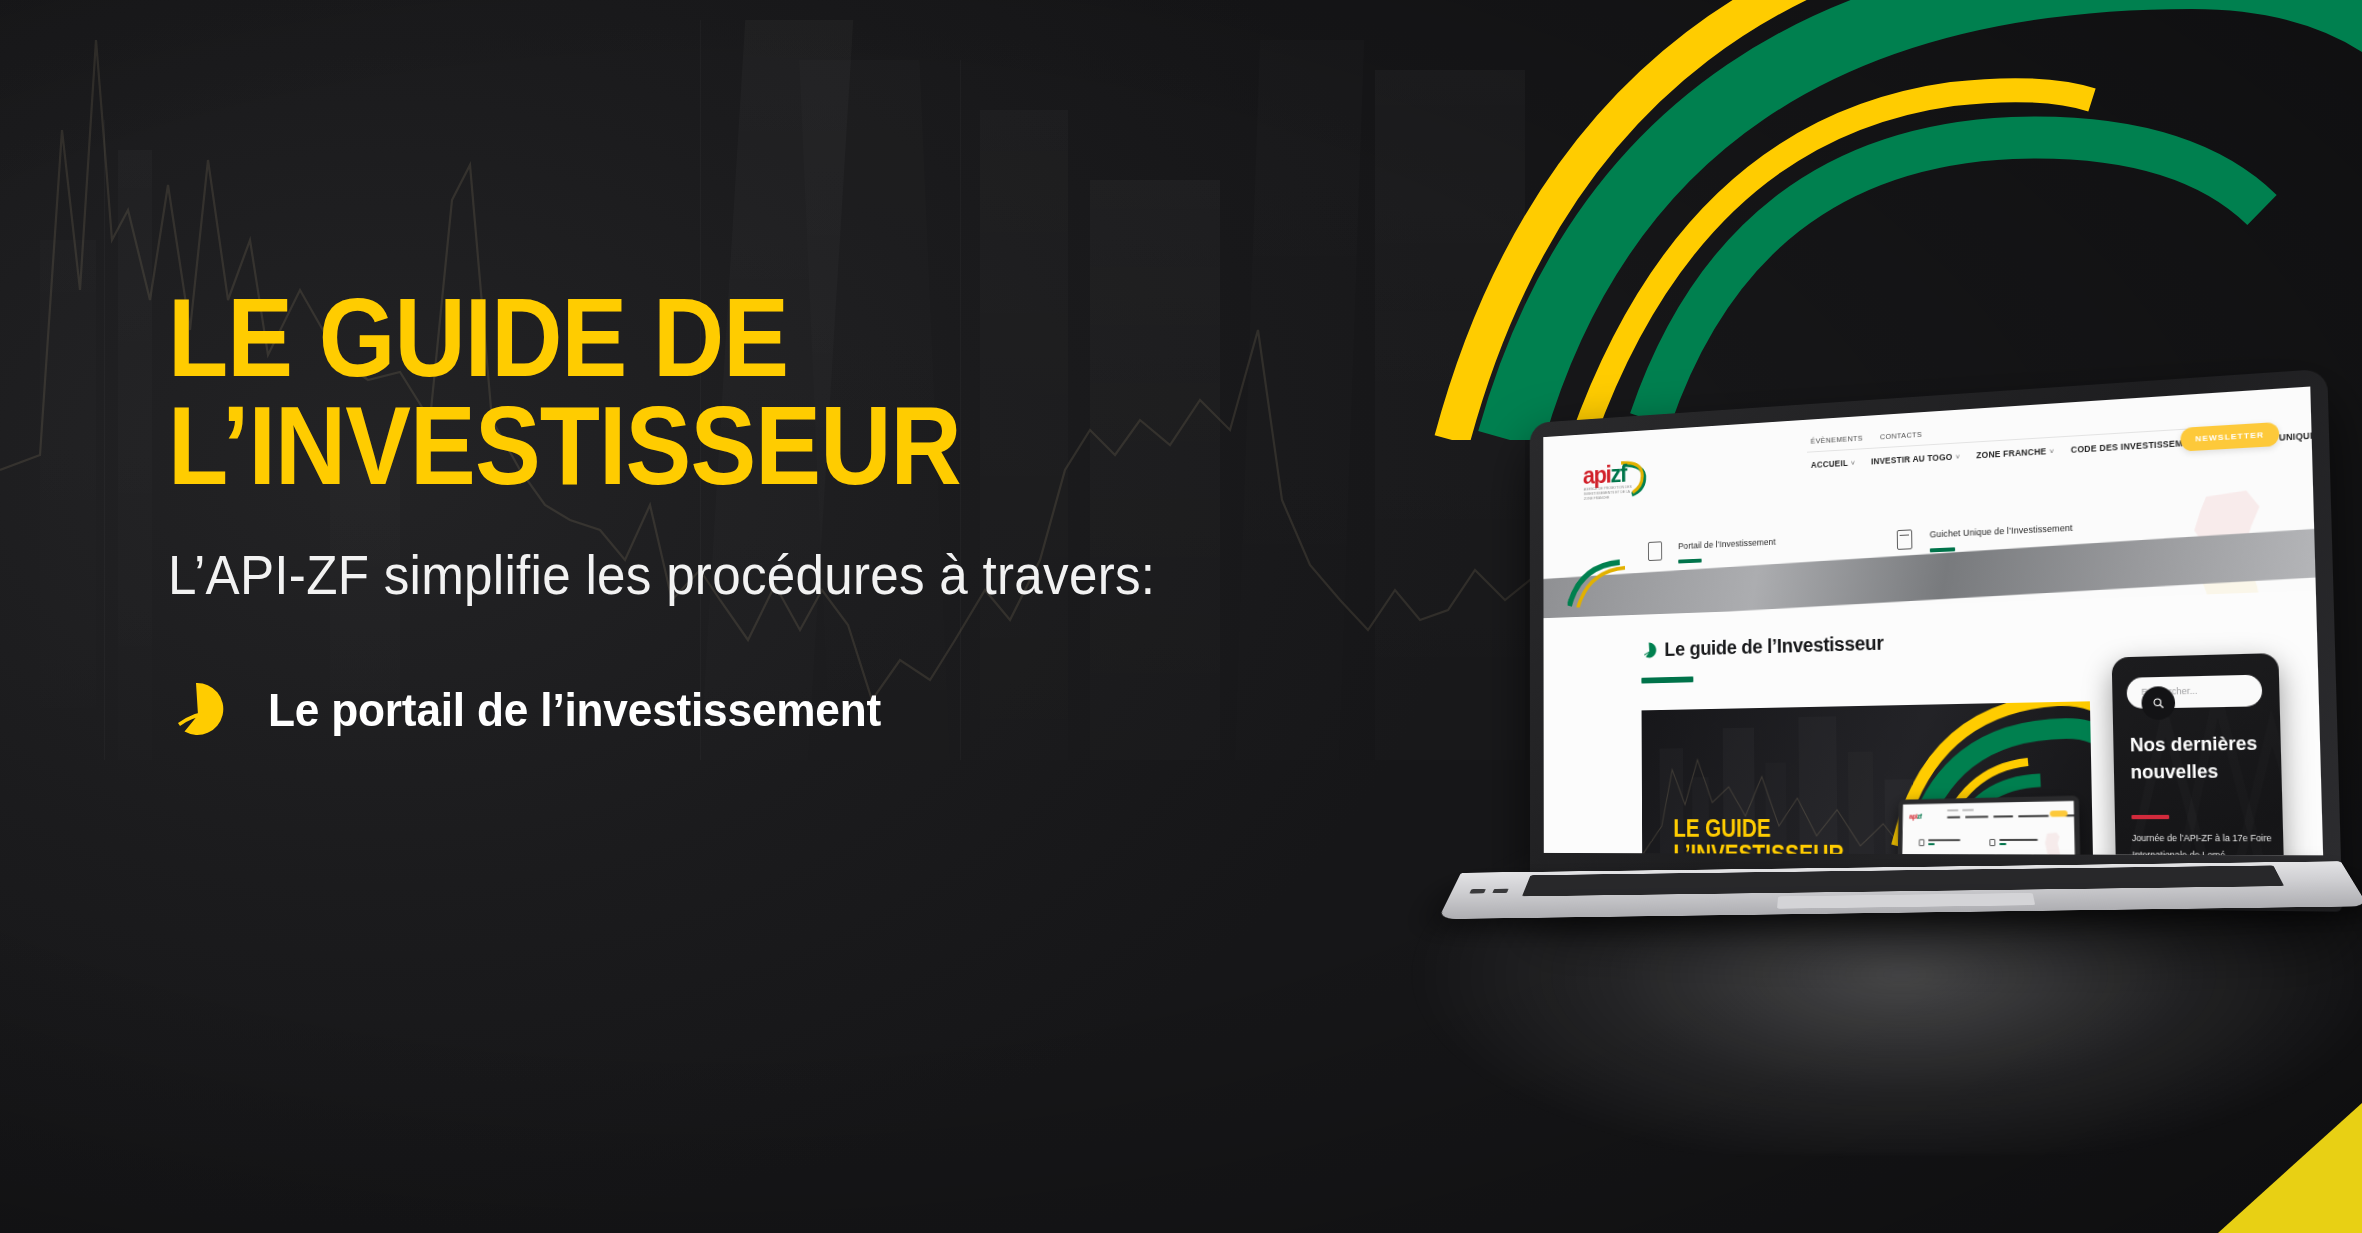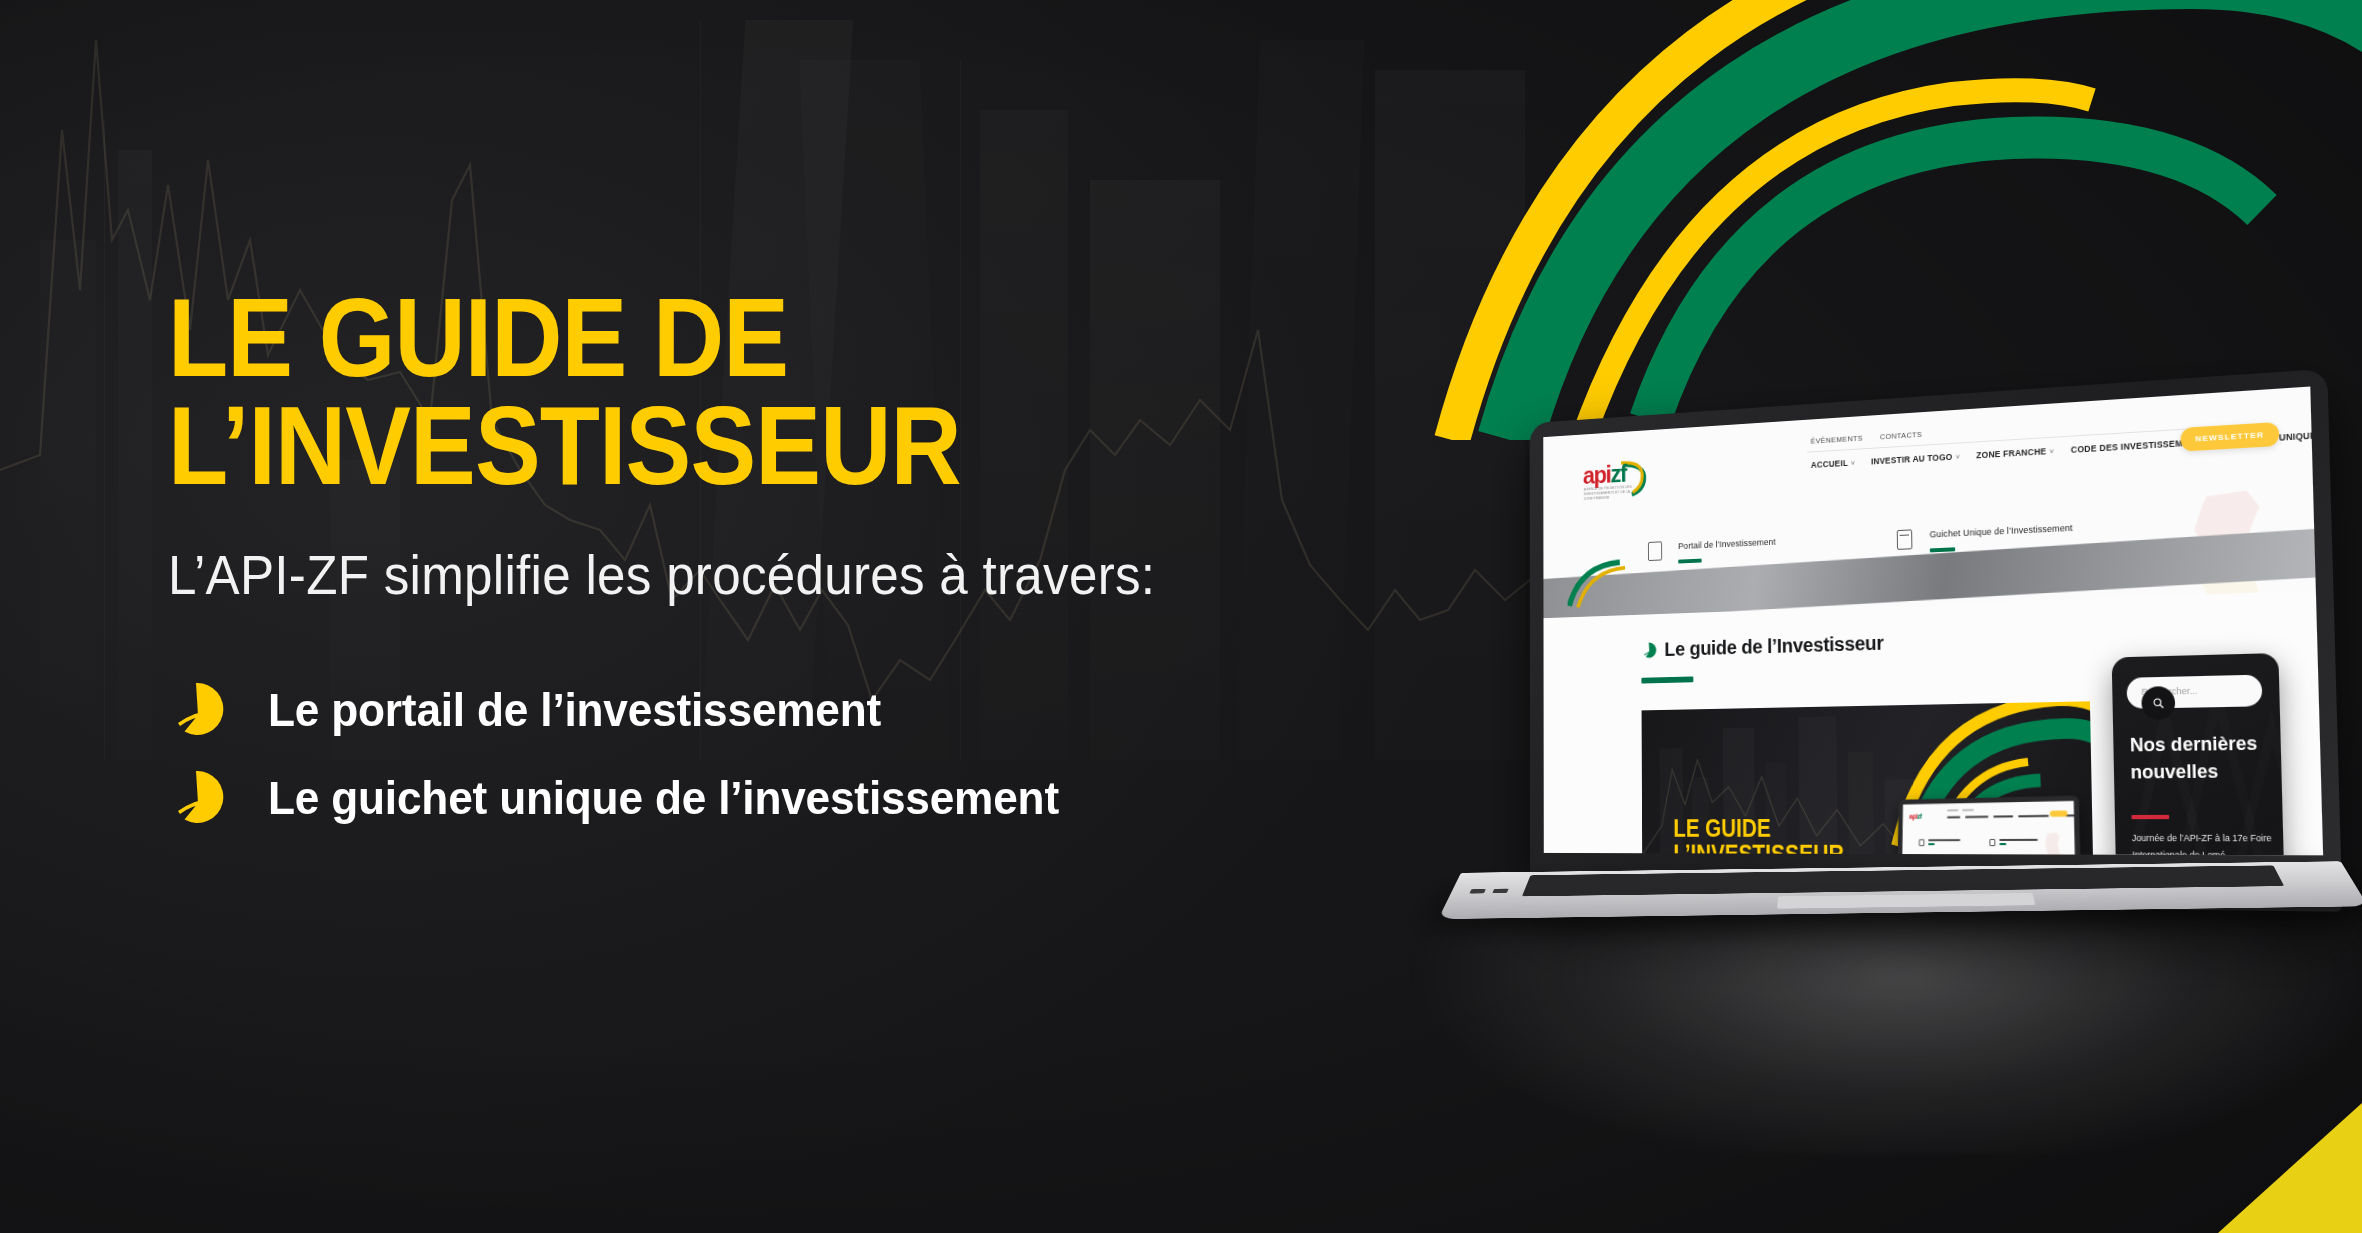--- a/index.html
+++ b/index.html
@@ -310,29 +310,20 @@
 
     <ul class="bullets">
       <li class="bullet">
         <span class="bullet-icon">
           <svg viewBox="0 0 56 56" width="56" height="56">
             <path d="M28 2 A26 26 0 1 1 16.5 50.6 L30 34 Z" fill="#FFCC00"></path>
             <path d="M10 42 Q30 28 50 30 L42 36 Q28 33 12 45 Z" fill="#FFCC00"></path>
           </svg>
         </span>
         <span class="bullet-text">Le portail de l’investissement</span>
-      </li>
-      <li class="bullet">
-        <span class="bullet-icon">
-          <svg viewBox="0 0 56 56" width="56" height="56">
-            <path d="M28 2 A26 26 0 1 1 16.5 50.6 L30 34 Z" fill="#FFCC00"></path>
-            <path d="M10 42 Q30 28 50 30 L42 36 Q28 33 12 45 Z" fill="#FFCC00"></path>
-          </svg>
-        </span>
-        <span class="bullet-text">Le guichet unique de l’investissement</span>
       </li>
     </ul>
   </div>
 
   <div class="laptop-wrap">
     <div class="desk-glow"></div>
 
     <div class="lid">
       <div class="screen">
 

